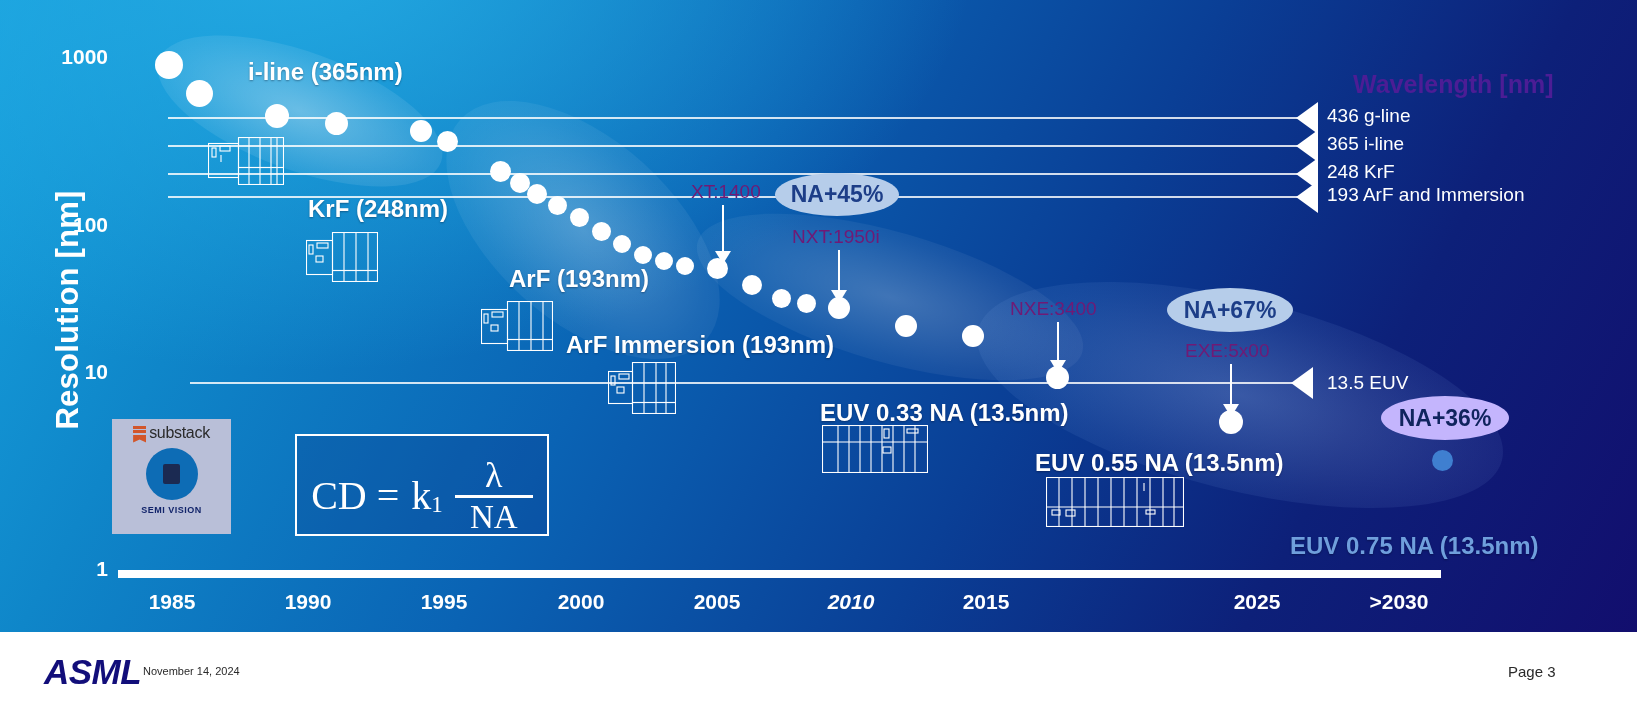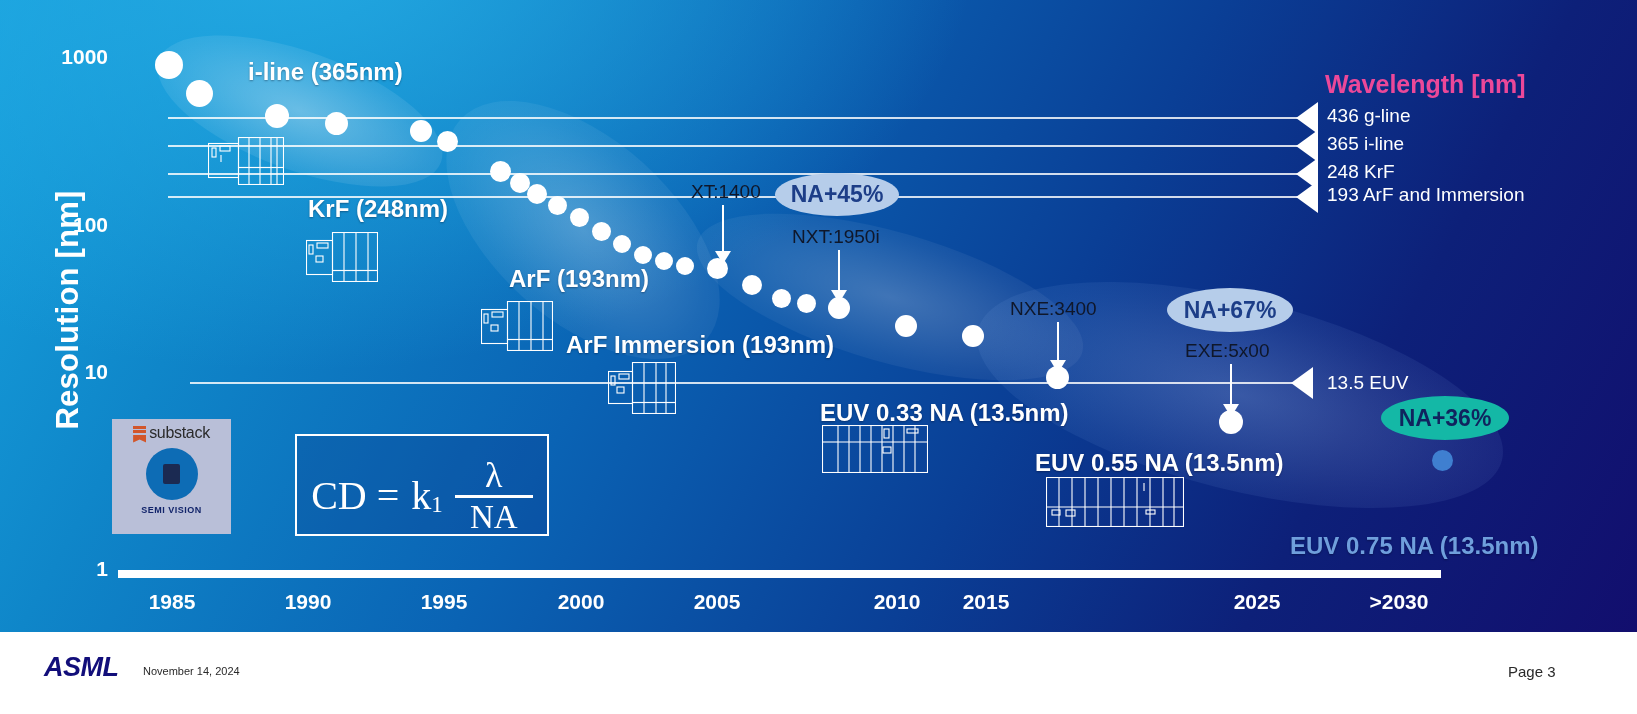--- a/index.html
+++ b/index.html
@@ -47,21 +47,21 @@
   }
   .warrow{
     position:absolute;width:0;height:0;
     border-top:16px solid transparent;border-bottom:16px solid transparent;
     border-right:22px solid #ffffff;
   }
   .wlabel{
     position:absolute;color:#ffffff;font-size:19px;white-space:nowrap;
   }
   .wl-title{
-    position:absolute;color:#ec4899;font-size:25px;font-weight:bold;white-space:nowrap;
+    position:absolute;color:#4c1d95;font-size:25px;font-weight:bold;white-space:nowrap;margin-left:28px;
   }
 
   
   .band{position:absolute;border-radius:50%;}
 
   
   .pt{position:absolute;border-radius:50%;background:#ffffff;}
   .pt.dim{background:#3f7fd0;}
 
   
@@ -69,36 +69,36 @@
     position:absolute;color:#ffffff;font-size:24px;font-weight:bold;white-space:nowrap;
     text-shadow:0 1px 2px rgba(0,0,20,.35);
   }
   .techlab.faint{color:#6f9fdc;}
 
   
   .machine{position:absolute;}
 
   
   .callout{
-    position:absolute;color:#0f172a;font-size:19px;white-space:nowrap;
+    position:absolute;color:#701a75;font-size:19px;white-space:nowrap;
   }
   .arrow-shaft{position:absolute;width:2px;background:#ffffff;}
   .arrow-head{
     position:absolute;width:0;height:0;
     border-left:8px solid transparent;border-right:8px solid transparent;
     border-top:13px solid #ffffff;
   }
 
   .na-pill{
     position:absolute;border-radius:50%;
     display:flex;align-items:center;justify-content:center;
     font-size:23px;font-weight:bold;color:#1d3e88;
     background:#b6cdea;
   }
-  .na-pill.deep{background:#14b8a6;color:#10245e;}
+  .na-pill.deep{background:#c4b5fd;color:#10245e;}
 
   
   .formula{
     position:absolute;left:261px;top:434px;width:250px;height:98px;
     border:2px solid #ffffff;background:rgba(10,30,110,.18);
     display:flex;align-items:flex-end;justify-content:center;margin-left:34px;
   }
   .f-row{display:flex;align-items:center;color:#ffffff;font-size:40px;
          font-family:"Liberation Serif",serif;}
   .f-k{font-size:40px;}
@@ -123,21 +123,21 @@
   .ss-circle{
     width:52px;height:52px;border-radius:50%;background:#0d6cb5;margin-top:6px;
     display:flex;align-items:center;justify-content:center;
   }
   .ss-chip{width:17px;height:20px;background:#1b2a52;border-radius:2px;}
   .ss-name{color:#12246a;font-size:9px;font-weight:bold;letter-spacing:.5px;margin-top:5px;}
 
   
   .asml{
     position:absolute;left:44px;top:652px;color:#120e7a;
-    font-size:27px;font-weight:bold;letter-spacing:-.5px;font-style:italic;
+    font-size:35px;font-weight:bold;letter-spacing:-.5px;font-style:italic;
   }
   .fdate{position:absolute;left:143px;top:665px;color:#2a2a2a;font-size:11px;}
   .fpage{position:absolute;left:1508px;top:663px;color:#2a2a2a;font-size:15px;}
 </style>
 </head>
 <body>
 
 <div id="slide">
 
   <div class="bg"></div>
@@ -188,21 +188,21 @@
   <div class="ylab" style="left:28px;top:360px;">10</div>
   <div class="ylab" style="left:28px;top:557px;">1</div>
 
   <div class="xaxis-line"></div>
 
   <div class="xlab" style="left:117px;">1985</div>
   <div class="xlab" style="left:253px;">1990</div>
   <div class="xlab" style="left:389px;">1995</div>
   <div class="xlab" style="left:526px;">2000</div>
   <div class="xlab" style="left:662px;">2005</div>
-  <div class="xlab" style="left:842px;">2010</div>
+  <div class="xlab" style="left:796px;font-style:italic;">2010</div>
   <div class="xlab" style="left:931px;">2015</div>
   <div class="xlab" style="left:1068px;margin-top:46px;">2020</div>
   <div class="xlab" style="left:1202px;">2025</div>
   <div class="xlab" style="left:1344px;">&gt;2030</div>
 
   <div class="pt" style="left:155px;top:51px;width:28px;height:28px;"></div>
   <div class="pt" style="left:186px;top:80px;width:27px;height:27px;"></div>
   <div class="pt" style="left:265px;top:104px;width:24px;height:24px;"></div>
   <div class="pt" style="left:325px;top:112px;width:23px;height:23px;"></div>
   <div class="pt" style="left:410px;top:120px;width:22px;height:22px;"></div>

